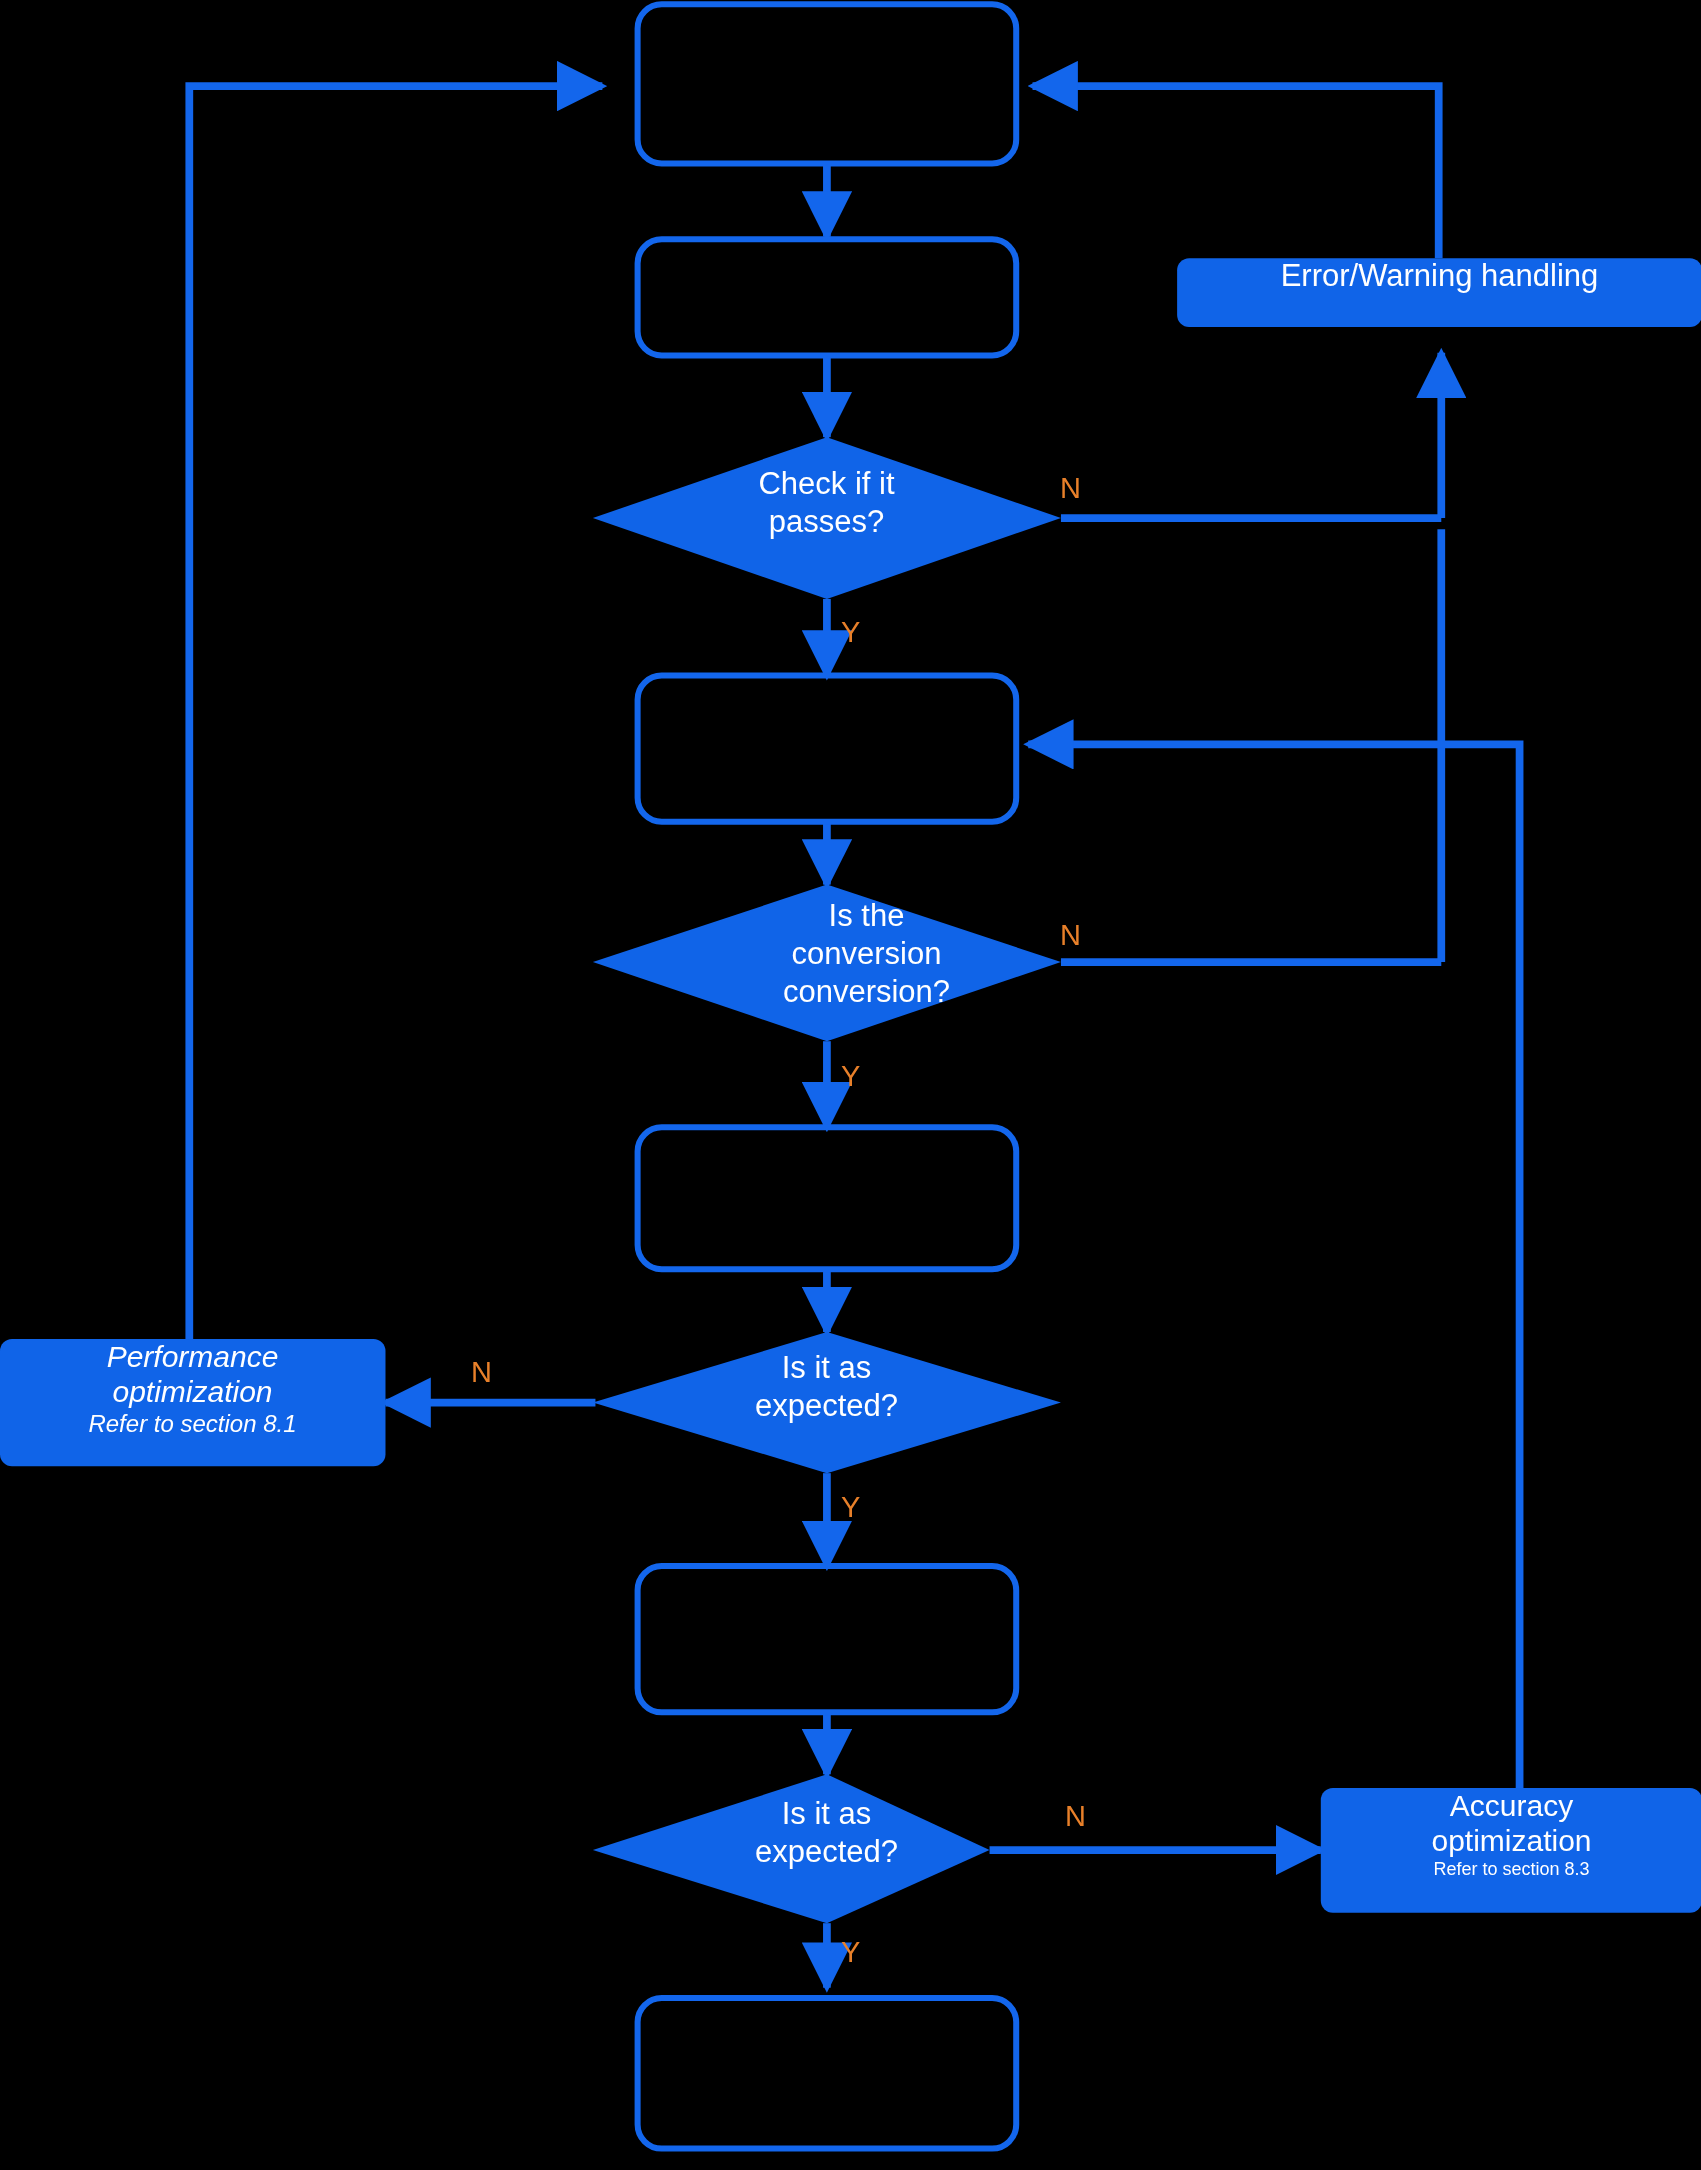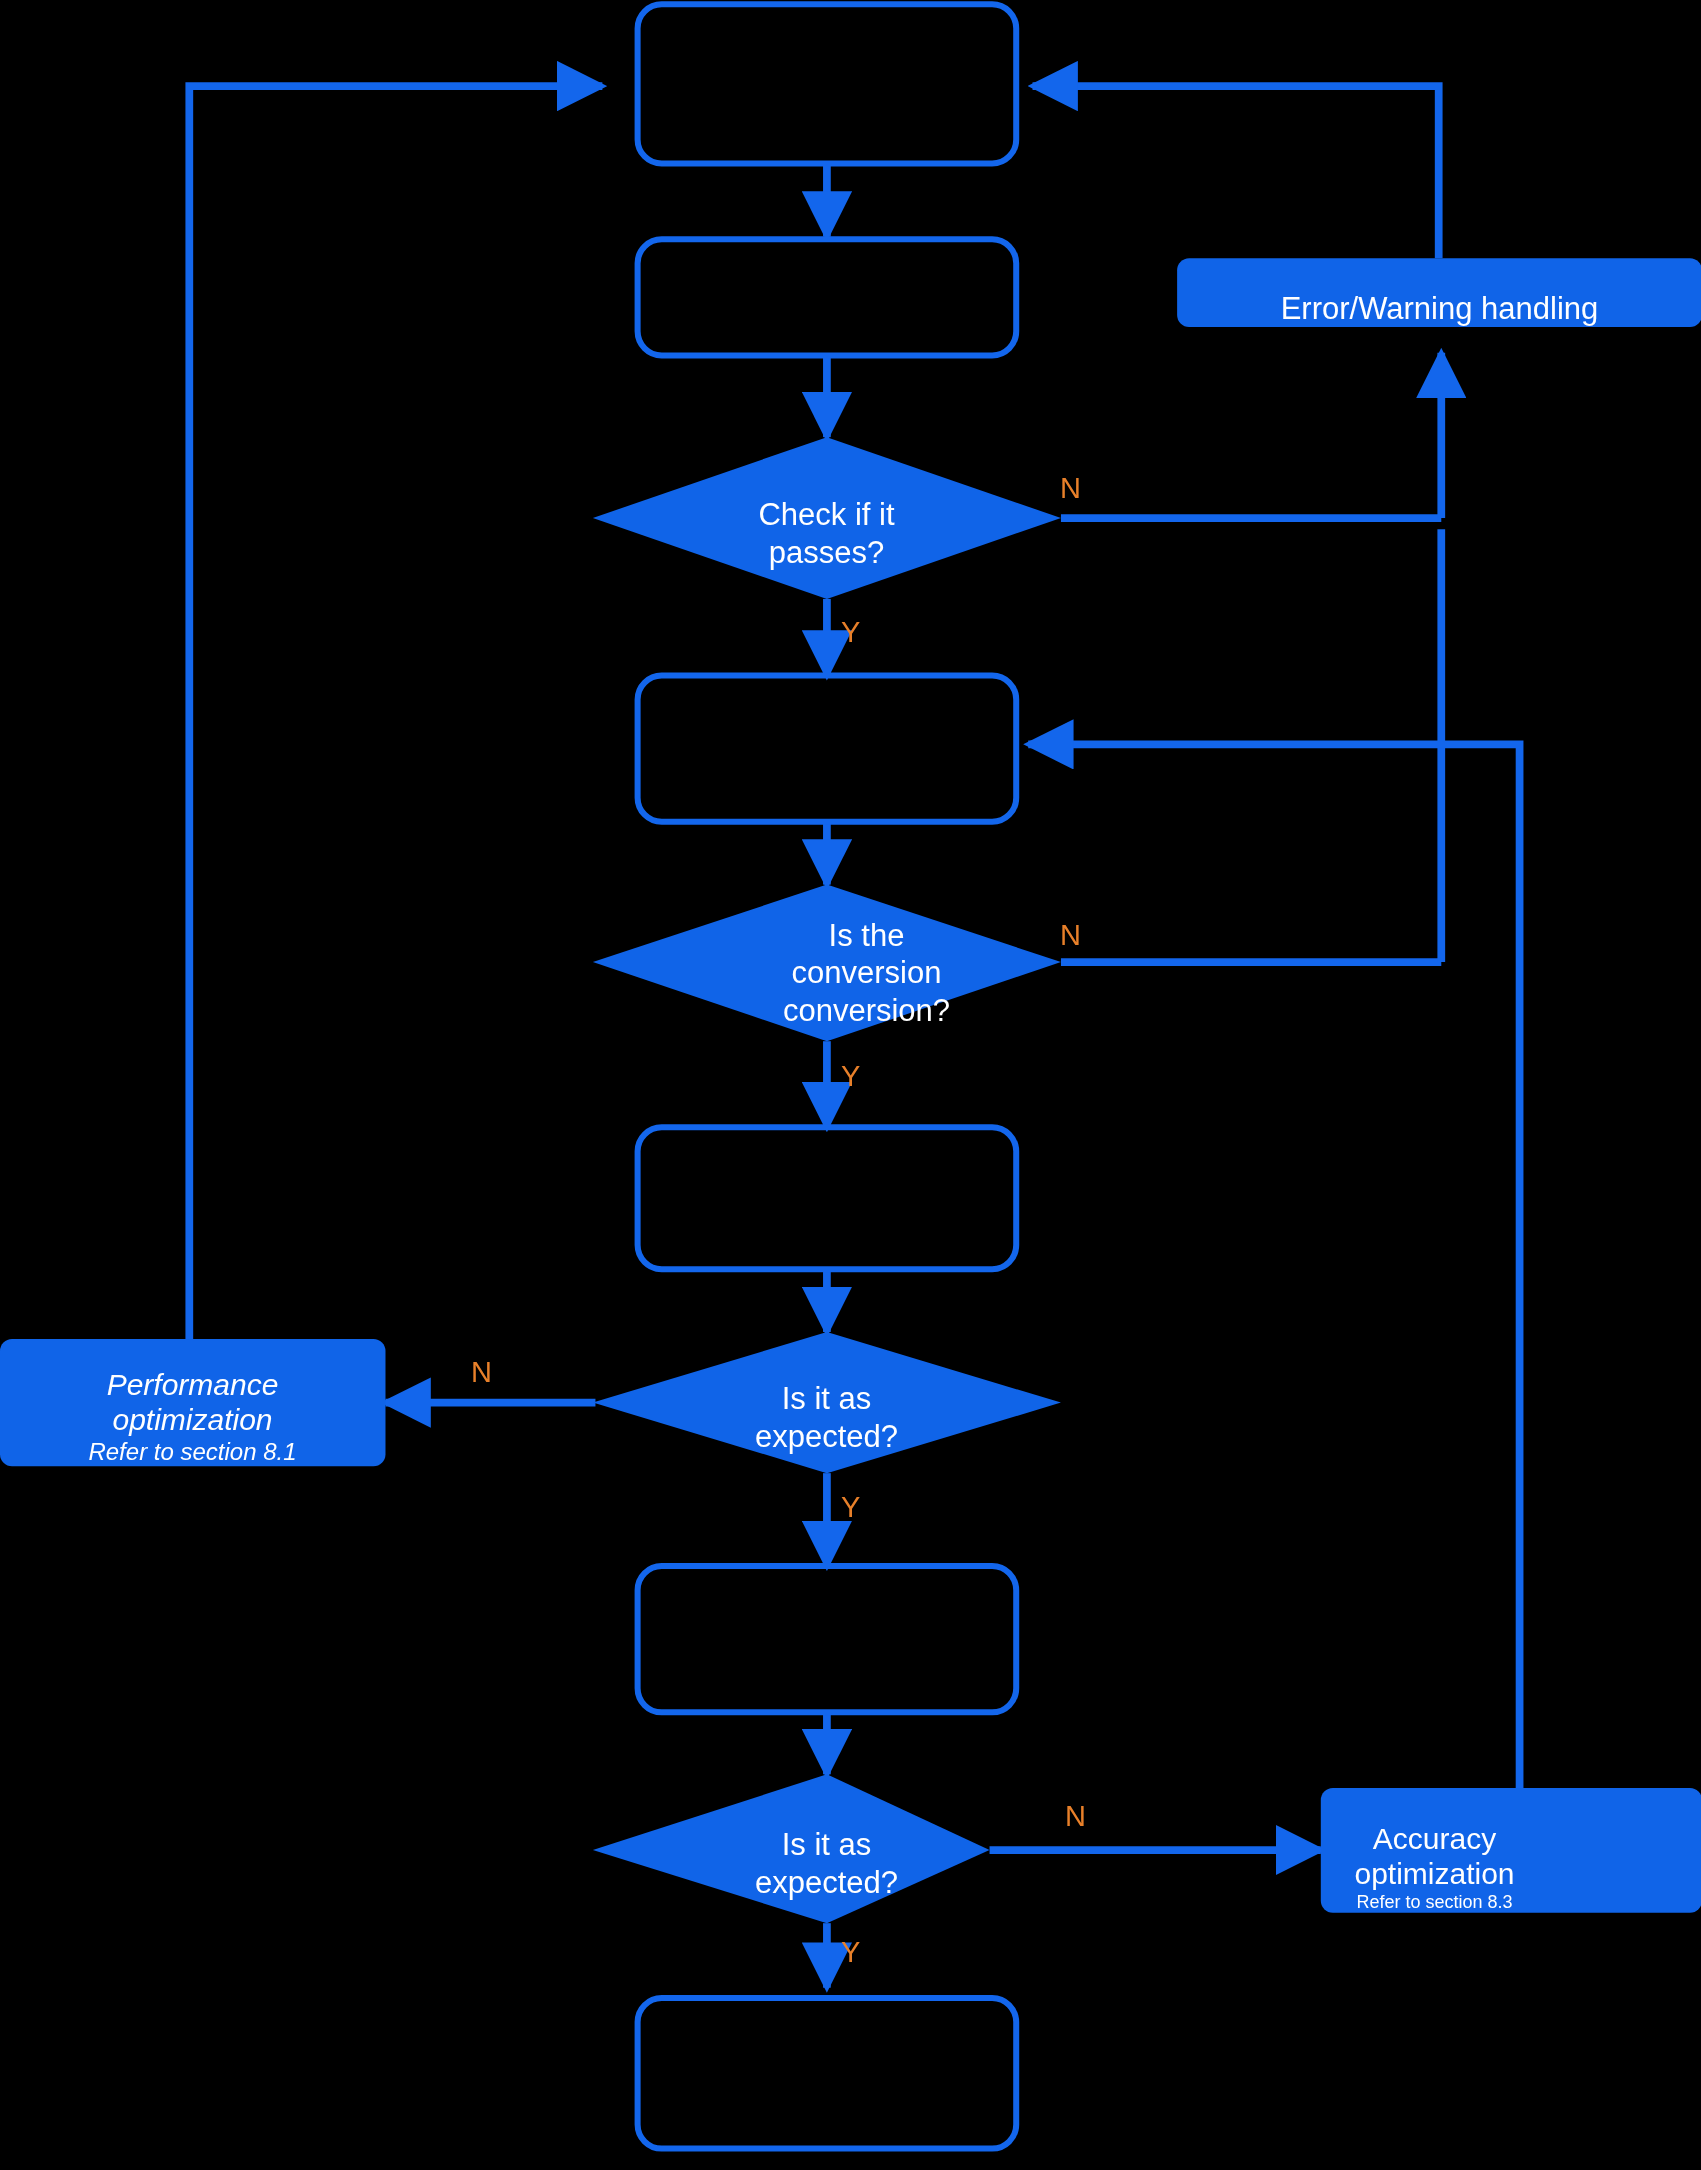--- a/index.html
+++ b/index.html
@@ -1,20 +1,20 @@
 <!DOCTYPE html>
 <html style="font-size:13.8px"><head>
 <meta charset="utf-8">
 <style>
   html,body{margin:0;padding:0;background:#000;}
   body{width:1702px;height:2171px;position:relative;overflow:hidden;
        font-family:"Liberation Sans","DejaVu Sans",sans-serif;}
   #stage{position:absolute;left:0;top:0;width:1702px;height:2171px;}
   svg.layer{position:absolute;left:0;top:0;width:1702px;height:2171px;overflow:visible;}
-  .nodeText{position:absolute;display:flex;align-items:center;justify-content:flex-end;
+  .nodeText{position:absolute;display:flex;align-items:center;justify-content:flex-start;
             flex-direction:column;text-align:center;color:#fff;pointer-events:none;}
   .lbl{position:absolute;color:#E8802A;font-size:29px;line-height:1;}
 </style>
 </head>
 <body>
 
 <div id="stage">
 
   <svg class="layer" viewBox="0 0 1978 2523" xmlns="http://www.w3.org/2000/svg">
     <defs>
@@ -106,21 +106,21 @@
     <span>Performance</span>
     <span>optimization</span>
     <span style="font-size:24px;">Refer to section 8.1</span>
   </div>
 
   <div class="nodeText" style="left:644px;top:1795px;width:365px;height:107px;font-size:31px;line-height:1.22;">
     <span>Is it as</span>
     <span>expected?</span>
   </div>
 
-  <div class="nodeText" style="left:1244px;top:1788px;width:381px;height:125px;font-size:30px;line-height:1.18;">
+  <div class="nodeText" style="left:1321px;top:1788px;width:381px;height:125px;font-size:30px;line-height:1.18;">
     <span>Accuracy</span>
     <span>optimization</span>
     <span style="font-size:18px;">Refer to section 8.3</span>
   </div>
 
   <span class="lbl" style="left:1060px;top:474px;">N</span>
   <span class="lbl" style="left:841px;top:618px;">Y</span>
 
   <span class="lbl" style="left:1060px;top:921px;">N</span>
   <span class="lbl" style="left:841px;top:1062px;">Y</span>

